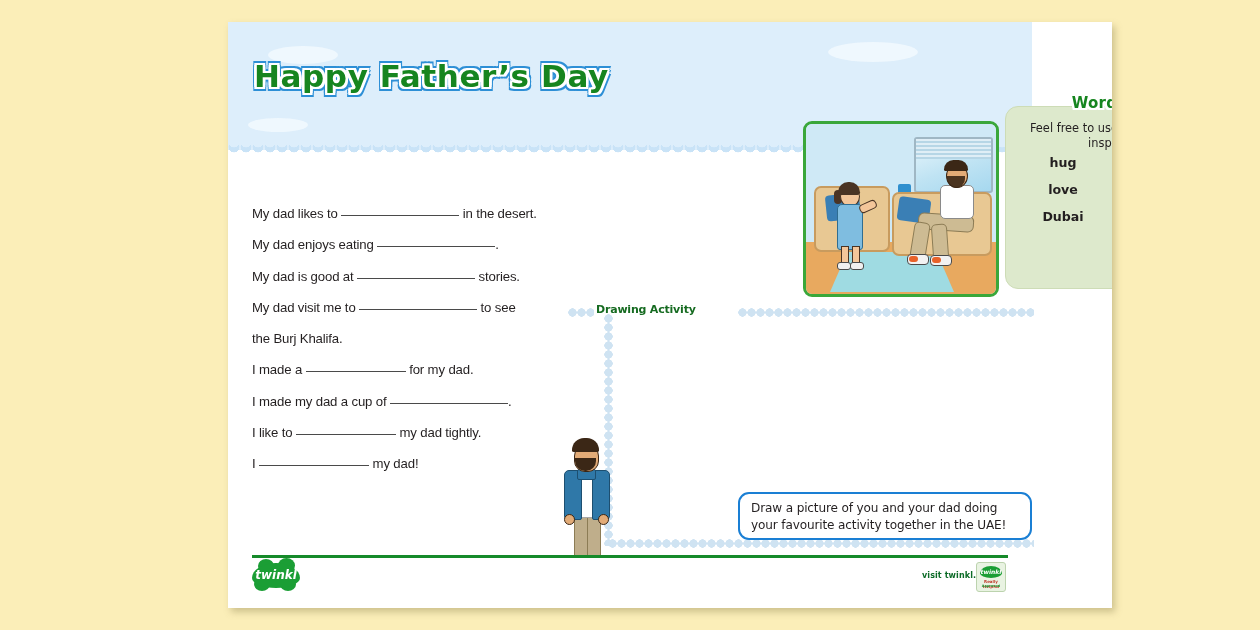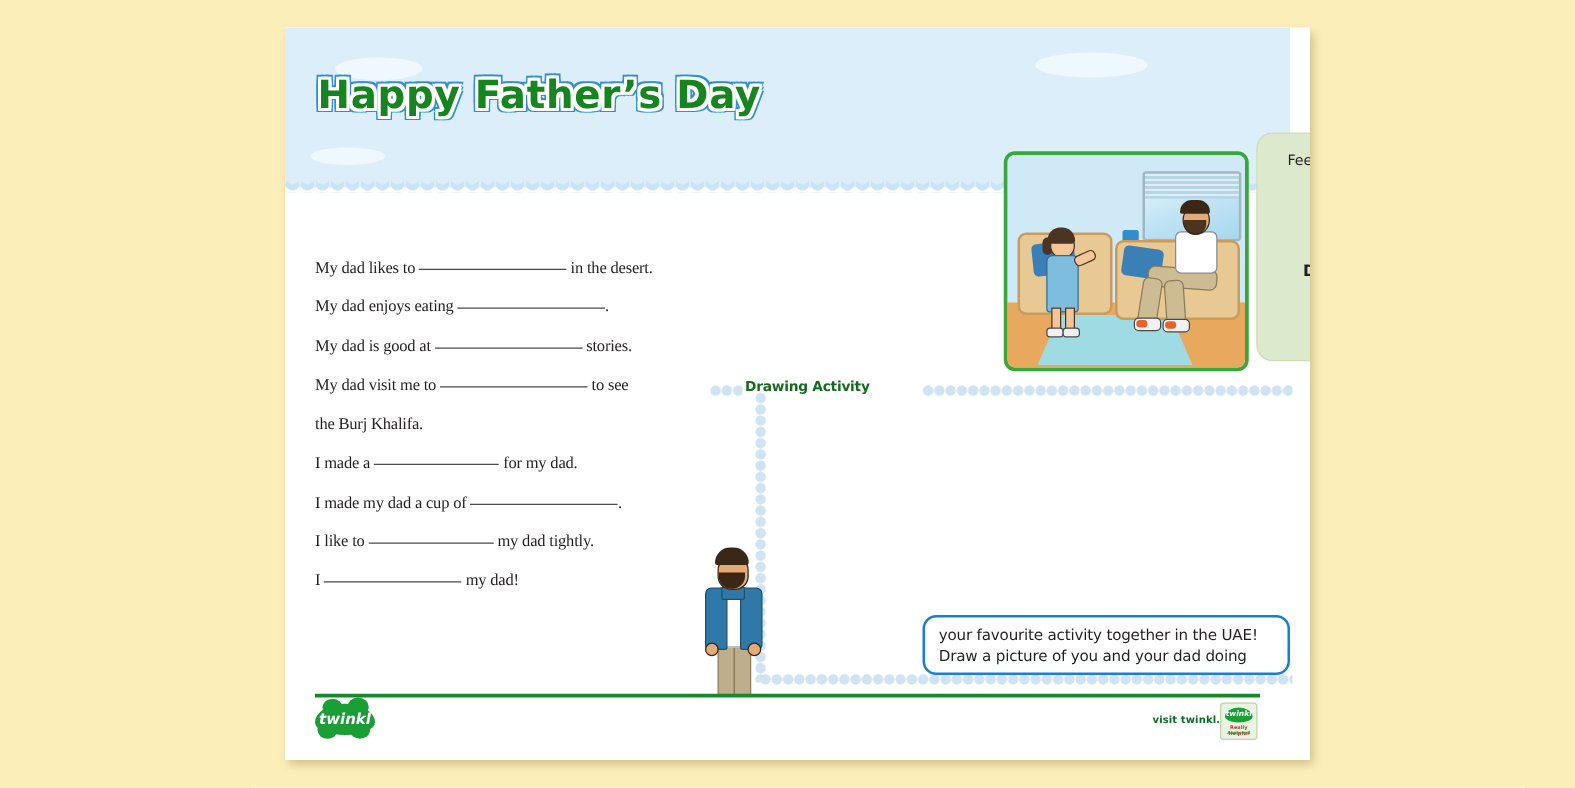--- a/index.html
+++ b/index.html
@@ -3,21 +3,21 @@
 <meta charset="utf-8">
 <style>
   html,body{margin:0;padding:0;}
   body{
     width:1260px;height:630px;overflow:hidden;
     background:#fbeeb8;
     font-family:"Liberation Sans",sans-serif;
   }
   
   #worksheet{
-    position:absolute;left:228px;top:22px;width:820px;height:586px;
+    position:absolute;left:228px;top:22px;width:884px;height:586px;
     background:#ffffff;
     box-shadow:3px 4px 7px rgba(120,110,60,.35);
     overflow:hidden;
   }
   
   .sky{
     position:absolute;left:0;top:0;width:804px;height:128px;
     background:#ddeefb;
   }
   .sky-edge{
@@ -55,21 +55,21 @@
   }
   .instruction span{
     font-family:"DejaVu Sans",sans-serif;font-size:12.6px;color:#231f20;
     font-weight:500;letter-spacing:-.1px;
   }
   
   .sentences{
     position:absolute;left:24px;top:176px;width:330px;
   }
   .sentence{
-    font-family:Liberation Serif, serif;
+    font-family:Liberation Sans, sans-serif;
     font-size:13.2px;color:#231f20;line-height:31.3px;
     white-space:nowrap;letter-spacing:-.15px;
   }
   .blank{
     display:inline-block;border-bottom:1.3px solid #4a4a4a;
     vertical-align:2px;height:12px;
   }
   
   .illus{
     position:absolute;left:575px;top:99px;width:190px;height:170px;
@@ -302,22 +302,22 @@
       </div>
   </div>
   <div class="wb-title">Word Bank</div>
 
   <div class="da-dots-h2"></div>
   <div class="da-title">Drawing Activity</div>
   <div class="da-dots-h"></div>
   <div class="da-dots-v"></div>
   <div class="da-dots-b"></div>
   <div class="da-prompt">
+    <span>Draw a picture of you and your dad doing</span>
     <span>your favourite activity together in the UAE!</span>
-    <span>Draw a picture of you and your dad doing</span>
   </div>
 
   <div class="man">
     <div class="m-trouL"></div>
     <div class="m-trouR"></div>
     <div class="m-shirt"></div>
     <div class="m-jacket-l"></div>
     <div class="m-jacket-r"></div>
     <div class="m-collar"></div>
     <div class="m-handL"></div>

